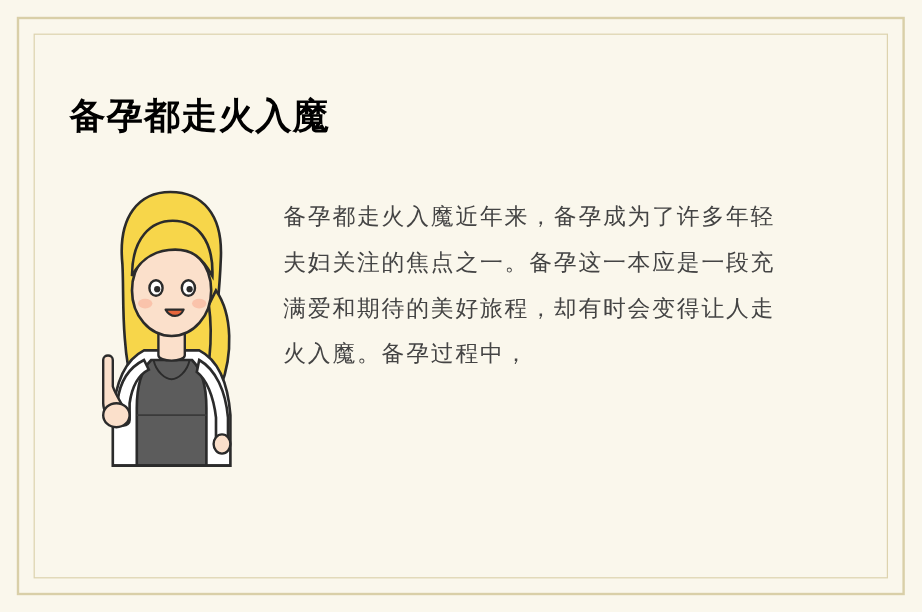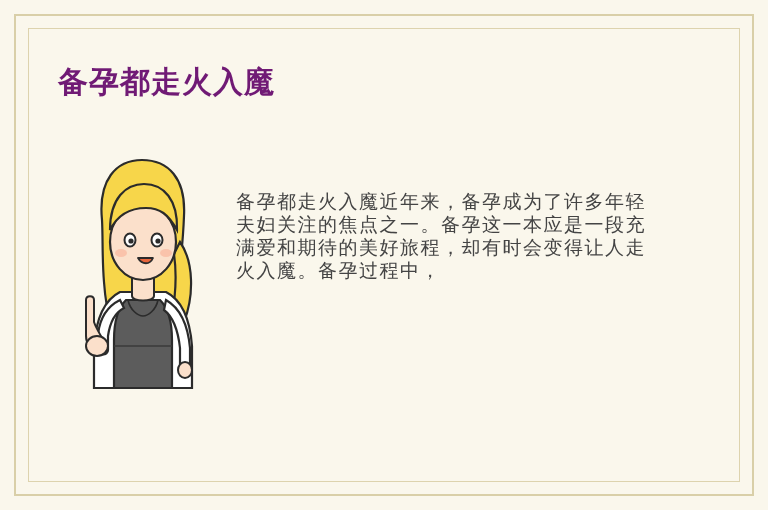--- a/index.html
+++ b/index.html
@@ -34,25 +34,25 @@
     left: 28px;
     top: 28px;
     width: 712px;
     height: 454px;
     border: 1px solid #ddd3ae;
     box-sizing: border-box;
   }
   .title {
     position: absolute;
     left: 58px;
-    top: 62px;
+    top: 77px;
     font-family: "DejaVu Sans", "Liberation Sans", sans-serif;
     font-size: 30px;
     font-weight: bold;
-    color: #701a75;
+    color: #000000;
     letter-spacing: 1px;
     white-space: nowrap;
   }
   .content {
     position: absolute;
     left: 58px;
     top: 140px;
     width: 600px;
     height: 250px;
   }
@@ -63,25 +63,24 @@
     width: 150px;
     height: 245px;
   }
   .article-text {
     position: absolute;
     left: 178px;
     top: 22px;
     width: 410px;
     font-family: "DejaVu Sans", "Liberation Sans", sans-serif;
     font-size: 19px;
-    line-height: 23px;
+    line-height: 38px;
     color: #444444;
     letter-spacing: 1.5px;
     text-align: justify;
-    margin-top: 28px;
   }
 </style>
 </head>
 <body>
 
 <div class="page">
 
   <div class="outer-frame"></div>
   <div class="inner-frame"></div>
 

